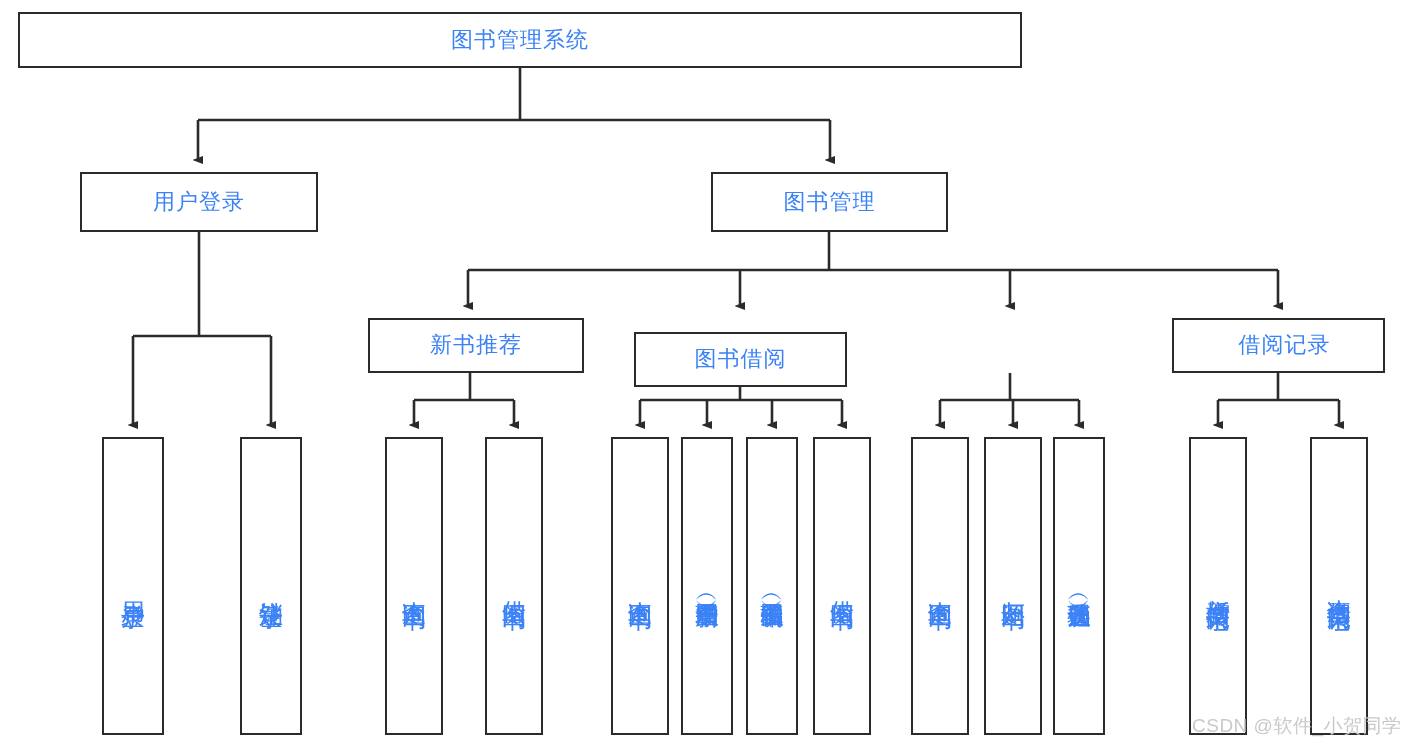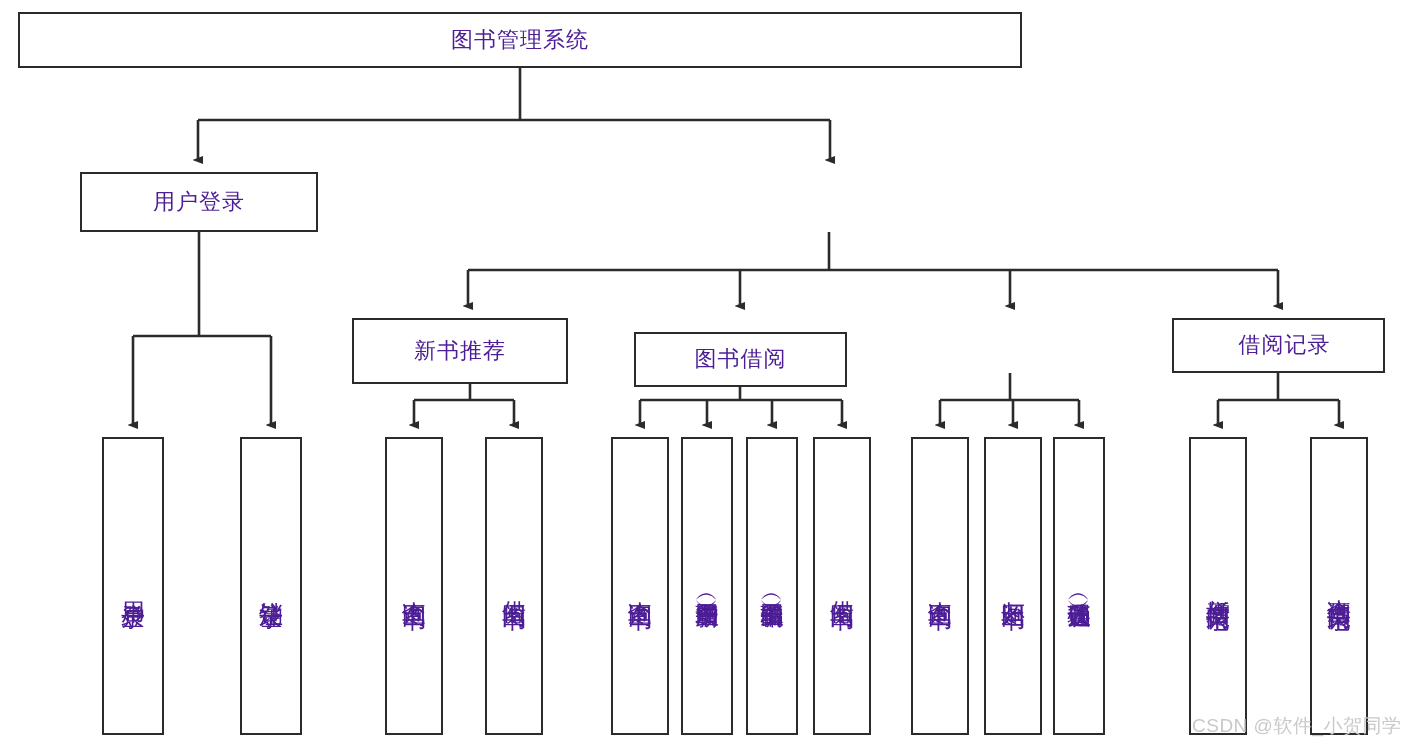--- a/index.html
+++ b/index.html
@@ -26,21 +26,21 @@
     pointer-events: none;
   }
   .node {
     position: absolute;
     box-sizing: border-box;
     border: 2px solid #2b2b2b;
     background: #ffffff;
     display: flex;
     align-items: center;
     justify-content: center;
-    color: #4c1d95;
+    color: #3b82f6;
     text-align: right;
   }
   .node.horiz {
     font-size: 22px;
     letter-spacing: 1px;
     line-height: 1.2;
   }
   .node.vert {
     writing-mode: vertical-rl;
     text-orientation: upright;
@@ -122,22 +122,25 @@
     </g>
   </svg>
 
   <div class="node horiz" id="node-root" style="left: 18px; top: 12px; width: 1004px; height: 56px;">
     <span class="node-label">图书管理系统</span>
   </div>
 
   <div class="node horiz" id="node-l2-0" style="left: 80px; top: 172px; width: 238px; height: 60px;">
     <span class="node-label">用户登录</span>
   </div>
+  <div class="node horiz" id="node-l2-1" style="left: 711px; top: 172px; width: 237px; height: 60px;">
+    <span class="node-label">图书管理</span>
+  </div>
 
-  <div class="node horiz" id="node-l3-0" style="left: 352px; top: 318px; width: 216px; height: 66px;">
+  <div class="node horiz" id="node-l3-0" style="left: 368px; top: 318px; width: 216px; height: 55px;">
     <span class="node-label">新书推荐</span>
   </div>
   <div class="node horiz" id="node-l3-1" style="left: 634px; top: 332px; width: 213px; height: 55px;">
     <span class="node-label">图书借阅</span>
   </div>
   <div class="node horiz" id="node-l3-3" style="left: 1172px; top: 318px; width: 213px; height: 55px; padding-left: 12px;">
     <span class="node-label">借阅记录</span>
   </div>
 
   <div class="node vert" id="node-leaf-0" style="left: 102px; top: 437px; width: 62px; height: 298px;">

